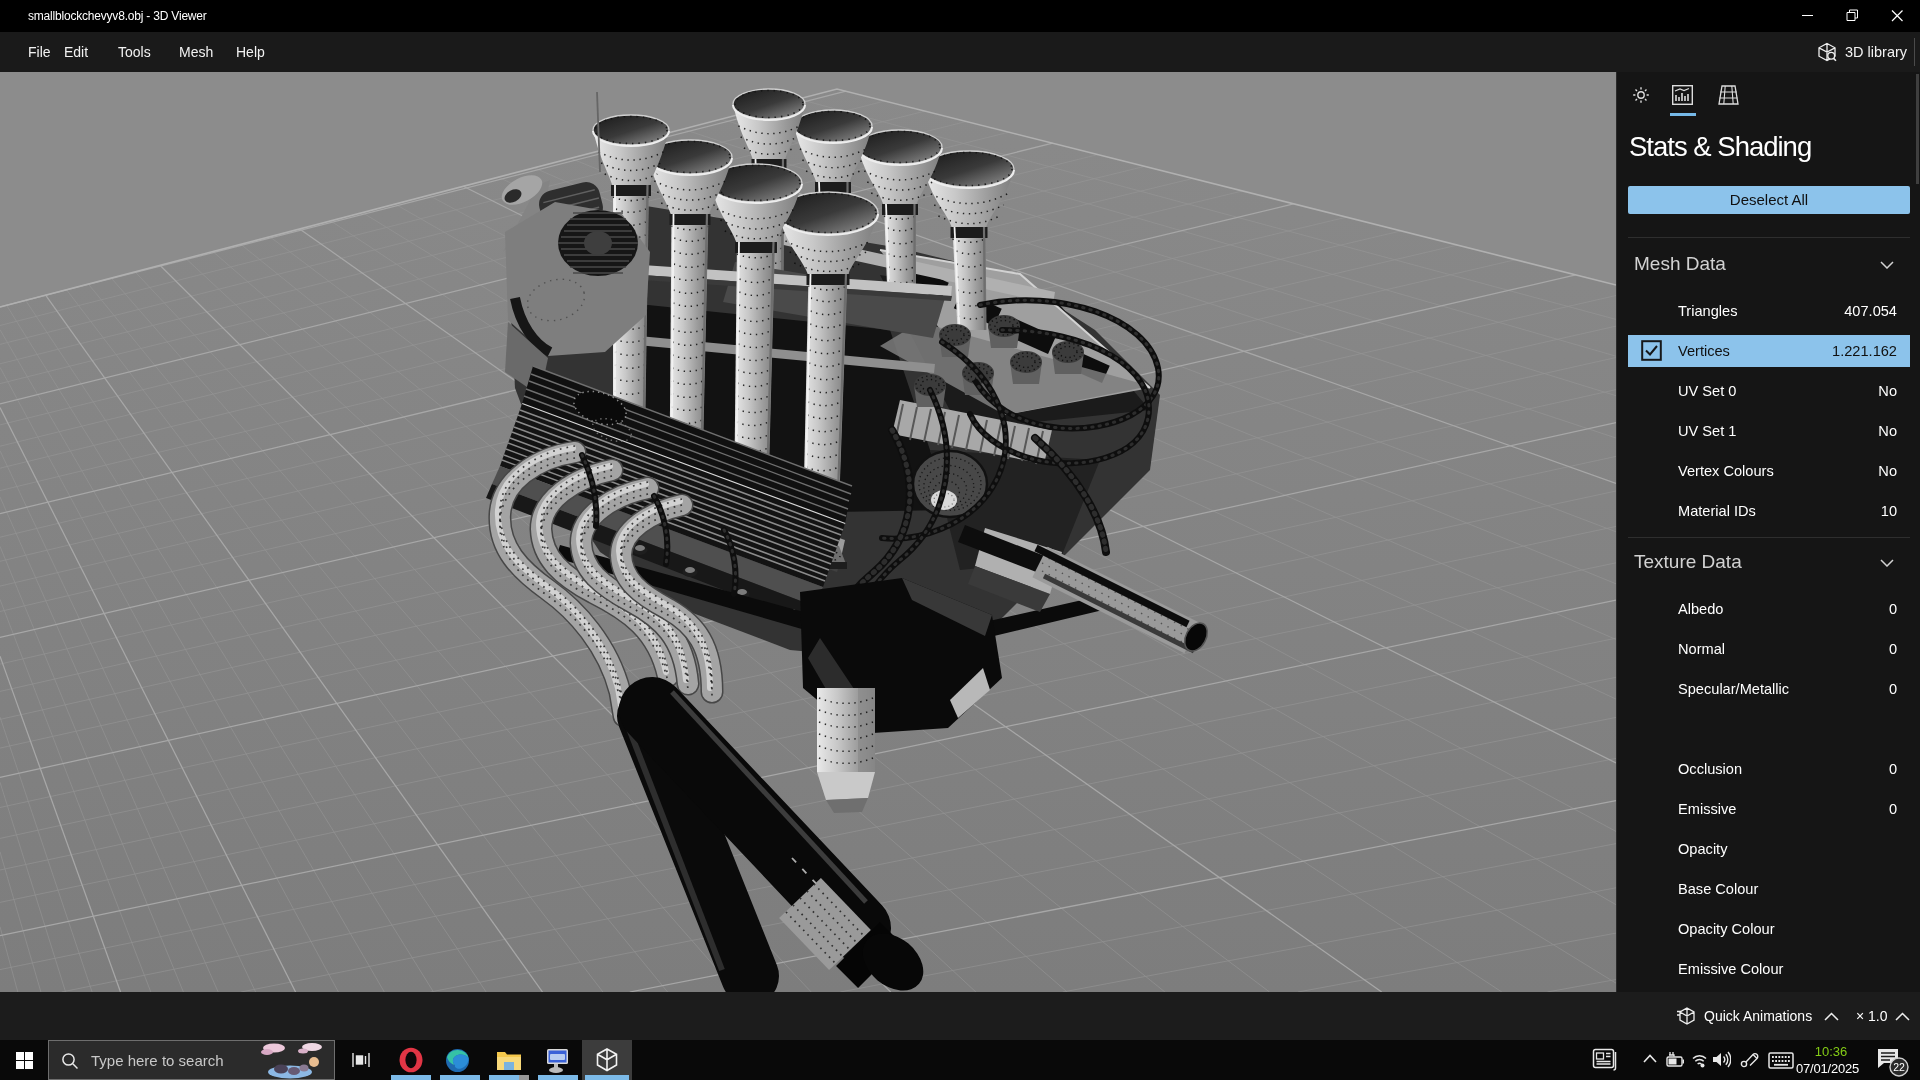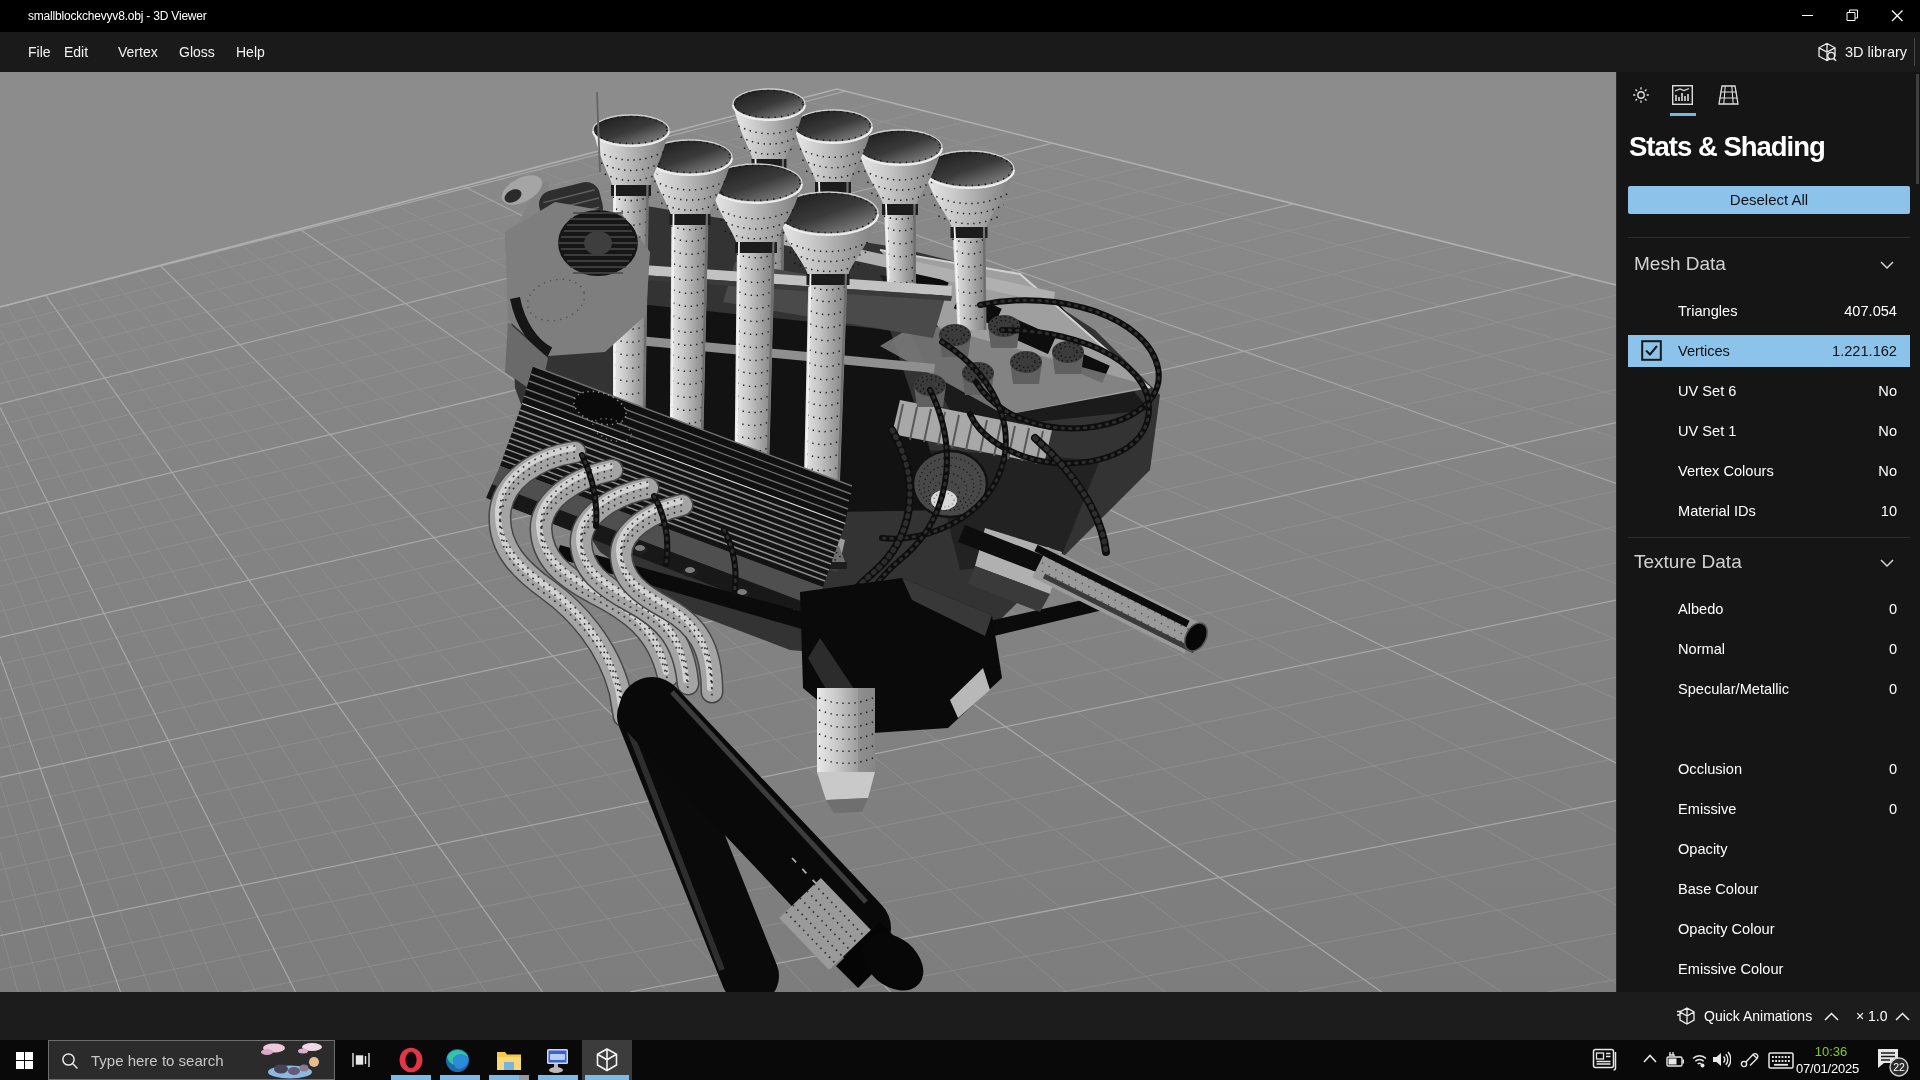--- a/index.html
+++ b/index.html
@@ -30,22 +30,22 @@
  <svg class="wbtn" style="right:45px" viewBox="0 0 45 32">
       <path d="M17,12.5 h8 v8 h-8 Z M19.5,12.5 v-2.5 h8 v8 H25" fill="none" stroke="#fff" stroke-width="1"></path>
     </svg>
  <svg class="wbtn" style="right:0" viewBox="0 0 45 32">
       <path d="M17,10.5 L27.5,21 M27.5,10.5 L17,21" stroke="#fff" stroke-width="1.2"></path>
     </svg>
 </div>
 <div id="menubar">
  <span class="mi" style="left:28px">File</span>
  <span class="mi" style="left:64px">Edit</span>
- <span class="mi" style="left:118px">Vertex</span>
- <span class="mi" style="left:179px">Gloss</span>
+ <span class="mi" style="left:118px">Tools</span>
+ <span class="mi" style="left:179px">Mesh</span>
  <span class="mi" style="left:236px">Help</span>
  <svg class="abs" style="left:1815px;top:9px" width="24" height="24" viewBox="0 0 24 24">
    <path d="M12,2.5 L20,6.8 V15.2 L12,19.5 L4,15.2 V6.8 Z M12,2.5 V11 M4,6.8 L12,11 L20,6.8 M12,19.5 V11" fill="none" stroke="#eee" stroke-width="1.3"></path>
    <circle cx="16.2" cy="14.8" r="3.4" fill="#1d1d1d" stroke="#eee" stroke-width="1.3"></circle>
    <path d="M18.6,17.4 L21,19.8" stroke="#eee" stroke-width="1.5"></path>
  </svg>
  <span class="mi" style="left:1845px;font-size:14.5px;top:11.5px">3D library</span>
  <div class="abs" style="left:1914px;top:6px;width:1px;height:28px;background:#4a4a4a"></div>
 </div>
 
@@ -598,21 +598,21 @@
   <rect x="0.7" y="0.7" width="19.6" height="18.6" fill="none" stroke="#ddd" stroke-width="1.4"></rect>
   <path d="M4,16 V10 M7,16 V12 M10,16 V8 M13,16 V11 M16,16 V9" stroke="#ddd" stroke-width="1.6"></path>
   <path d="M3,6 L8,4 L12,5.5 L17,3.5" fill="none" stroke="#ddd" stroke-width="1.2"></path>
  </svg>
  <div class="abs" style="left:53px;top:41px;width:26px;height:3px;background:#76b9e8"></div>
  <svg class="abs" style="left:101px;top:13px" width="21" height="20" viewBox="0 0 21 20">
   <path d="M4,1 L17,1 L20,19 L1,19 Z" fill="none" stroke="#ddd" stroke-width="1.3"></path>
   <path d="M2.2,7 H18.8 M1.5,13 H19.4 M7.2,1 L5.8,19 M13.8,1 L15.2,19" stroke="#ddd" stroke-width="1.1"></path>
  </svg>
 
- <div class="abs" style="left:12px;top:59px;font-size:27.5px;font-weight:bold;color:#fff;letter-spacing:-1px">Stats &amp; Shading</div>
+ <div class="abs" style="left:12px;top:59px;font-size:27.5px;font-weight:normal;color:#fff;letter-spacing:-1px">Stats &amp; Shading</div>
 
  <div class="abs" style="left:11px;top:114px;width:282px;height:28px;background:#8cc3eb;border-radius:2px">
   <div class="abs" style="left:0;right:0;top:5px;text-align:center;font-size:15px;color:#101010">Deselect All</div>
  </div>
 
  <div class="divl" style="top:165px"></div>
  <div class="sech" style="top:181px">Mesh Data</div>
  <svg class="chev" style="top:189px" viewBox="0 0 14 8">
       <path d="M1,1 L7,7 L13,1" fill="none" stroke="#d2d2d2" stroke-width="1.5"></path>
     </svg>
@@ -623,21 +623,21 @@
     </div>
  <div class="prow" style="top:263px;background:#8cc3eb">
    <svg class="abs" style="left:13px;top:5px" width="21" height="21" viewBox="0 0 21 21">
     <rect x="1.2" y="1.2" width="18.6" height="18.6" fill="none" stroke="#16181a" stroke-width="2"></rect>
     <path d="M5,10.5 L9,14.5 L16,6" fill="none" stroke="#16181a" stroke-width="2"></path>
    </svg>
    <span class="plab" style="color:#101010">Vertices</span>
       <span class="pval" style="color:#101010">1.221.162</span>
     </div>
  <div class="prow" style="top:303px">
-      <span class="plab">UV Set 6</span>
+      <span class="plab">UV Set 0</span>
       <span class="pval">No</span>
     </div>
  <div class="prow" style="top:343px">
       <span class="plab">UV Set 1</span>
       <span class="pval">No</span>
     </div>
  <div class="prow" style="top:383px">
       <span class="plab">Vertex Colours</span>
       <span class="pval">No</span>
     </div>

